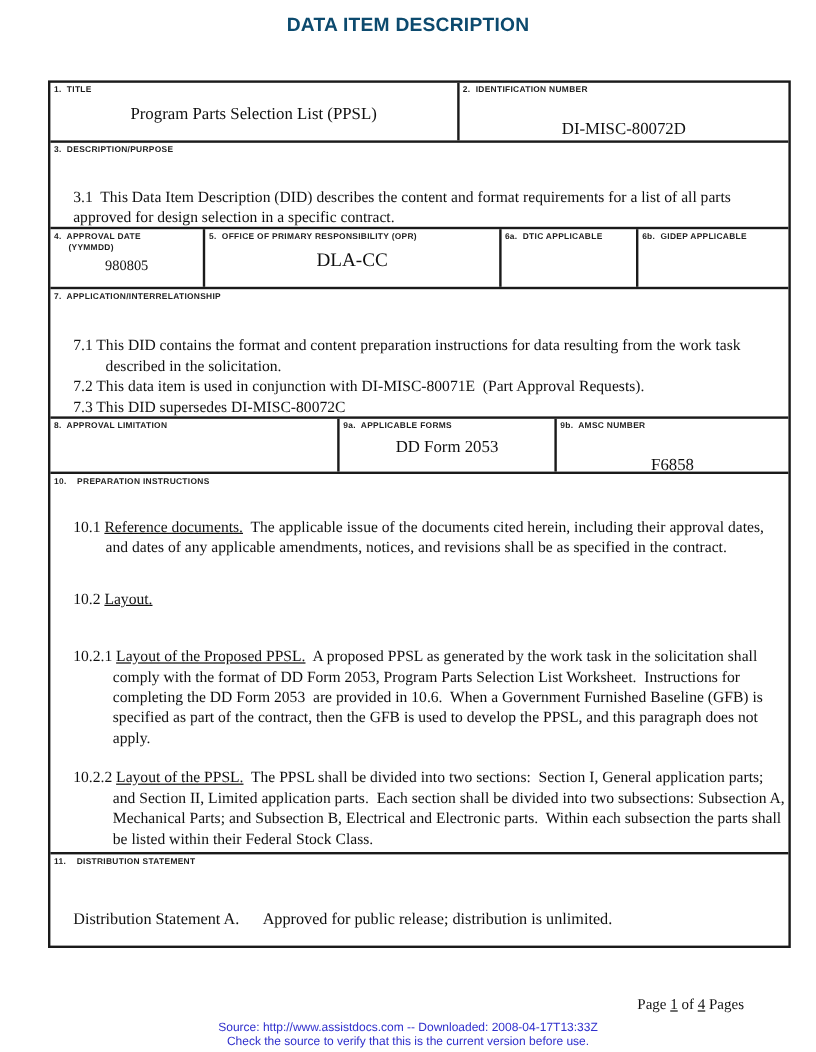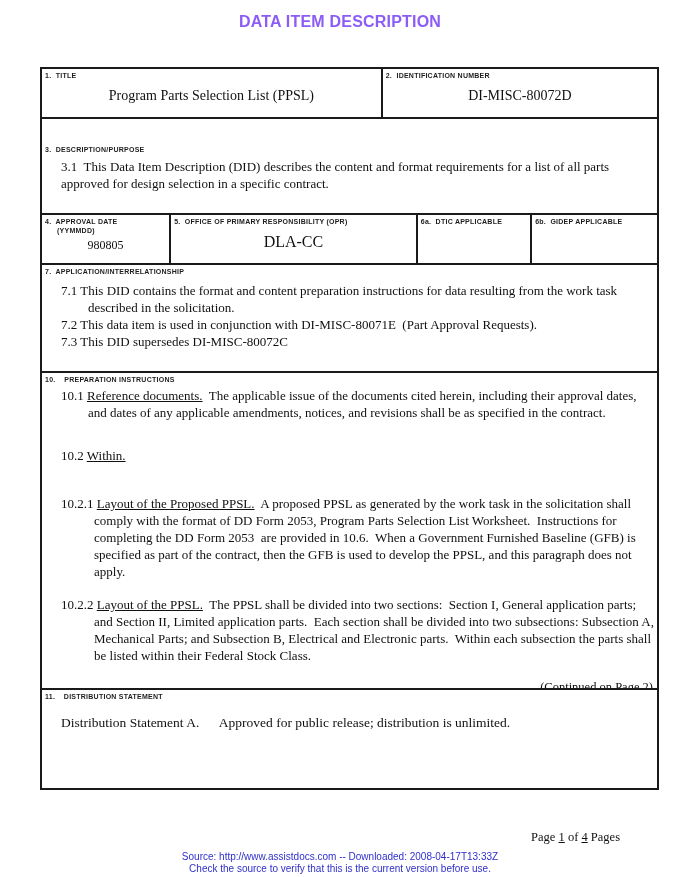--- a/index.html
+++ b/index.html
@@ -6,42 +6,42 @@
   html, body { margin: 0; padding: 0; }
   body {
     width: 680px; height: 877px; position: relative;
     background: #ffffff; color: #121212;
     font-family: "Liberation Serif", serif;
   }
   .doc-title {
     position: absolute; top: 13px; left: 0; width: 680px; margin: 0;
     text-align: center;
     font-family: "Liberation Sans", sans-serif;
-    font-weight: bold; font-size: 16px; letter-spacing: 0.2px; color: #8b5cf6;
+    font-weight: bold; font-size: 16px; letter-spacing: 0.2px; color: #0c4a6e;
   }
   .form {
     position: absolute; left: 40px; top: 67px; width: 619px; height: 723px;
     border: 2px solid #1a1a1a;
     display: flex; flex-direction: column;
     background: #fff;
   }
   .row { display: flex; flex-direction: row; border-bottom: 2px solid #1a1a1a; width: 100%; }
   .row:last-child { border-bottom: none; flex: 1; border-radius: 17px; }
   .cell { position: relative; border-right: 2px solid #1a1a1a; display: flex; flex-direction: column; overflow: hidden; }
-  .cell:last-child { border-right: none; }
+  .cell:last-child { border-right: none; gap: 21px; }
   .lbl {
     font-family: "Liberation Sans", sans-serif;
     font-size: 7px; font-weight: 600; letter-spacing: 0.25px;
     color: #1d1d1d; padding: 2px 2px 0 3px; white-space: pre; line-height: 9px;
   }
   .sublbl { padding-left: 15px; padding-top: 0; }
   .val { color: #101010; white-space: pre-wrap; }
   .vcenter { flex: 1; display: flex; align-items: center; justify-content: center; padding-bottom: 5px; font-size: 14px; }
   
-  .r1 { height: 50px; } .r2 { height: 72px; margin-top: 24px; } .r3 { height: 50px; }
+  .r1 { height: 50px; } .r2 { height: 72px; } .r3 { height: 50px; }
   .r4 { height: 108px; } .r5 { height: 46px; } .r6 { height: 317px; }
   
   .c-title { width: 55.4%; } .c-id { flex: 1; }
   
   .c4 { width: 21%; } .c5 { width: 40.1%; } .c6a { width: 18.6%; } .c6b { flex: 1; }
   .c4 .vcenter { padding-bottom: 8px; font-size: 12px; }
   .c5 .vcenter { font-size: 16px; }
   
   .c8 { width: 39.2%; } .c9a { width: 29.4%; } .c9b { flex: 1; }
   
@@ -116,27 +116,41 @@
     <div class="cell" style="width:100%">
       <span class="lbl">7.  APPLICATION/INTERRELATIONSHIP</span>
       <div class="applist">
         <p class="para hang w71">7.1 This DID contains the format and content preparation instructions for data resulting from the work task described in the solicitation.</p>
         <p class="para hang">7.2 This data item is used in conjunction with DI-MISC-80071E  (Part Approval Requests).</p>
         <p class="para hang">7.3 This DID supersedes DI-MISC-80072C</p>
       </div>
     </div>
   </div>
 
+  <div class="row r5">
+    <div class="cell c8">
+      <span class="lbl">8.  APPROVAL LIMITATION</span>
+      <div class="val vcenter"></div>
+    </div>
+    <div class="cell c9a">
+      <span class="lbl">9a.  APPLICABLE FORMS</span>
+      <div class="val vcenter">DD Form 2053</div>
+    </div>
+    <div class="cell c9b">
+      <span class="lbl">9b.  AMSC NUMBER</span>
+      <div class="val vcenter">F6858</div>
+    </div>
+  </div>
 
   <div class="row r6">
     <div class="cell" style="width:100%">
       <span class="lbl">10.    PREPARATION INSTRUCTIONS</span>
       <div class="prep">
         <p class="para hang p101"><span>10.1 </span><span class="ul">Reference documents.</span><span>  The applicable issue of the documents cited herein, including their approval dates, and dates of any applicable amendments, notices, and revisions shall be as specified in the contract.</span></p>
-        <p class="para p102"><span>10.2 </span><span class="ul">Within.</span><span></span></p>
+        <p class="para p102"><span>10.2 </span><span class="ul">Layout.</span><span></span></p>
         <p class="para p1021"><span>10.2.1 </span><span class="ul">Layout of the Proposed PPSL.</span><span>  A proposed PPSL as generated by the work task in the solicitation shall comply with the format of DD Form 2053, Program Parts Selection List Worksheet.  Instructions for completing the DD Form 2053  are provided in 10.6.  When a Government Furnished Baseline (GFB) is specified as part of the contract, then the GFB is used to develop the PPSL, and this paragraph does not apply.</span></p>
         <p class="para p1022"><span>10.2.2 </span><span class="ul">Layout of the PPSL.</span><span>  The PPSL shall be divided into two sections:  Section I, General application parts; and Section II, Limited application parts.  Each section shall be divided into two subsections: Subsection A, Mechanical Parts; and Subsection B, Electrical and Electronic parts.  Within each subsection the parts shall be listed within their Federal Stock Class.</span></p>
         <p class="para continued">(Continued on Page 2)</p>
       </div>
     </div>
   </div>
 
   <div class="row r7">
     <div class="cell" style="width:100%">
       <span class="lbl">11.    DISTRIBUTION STATEMENT</span>

